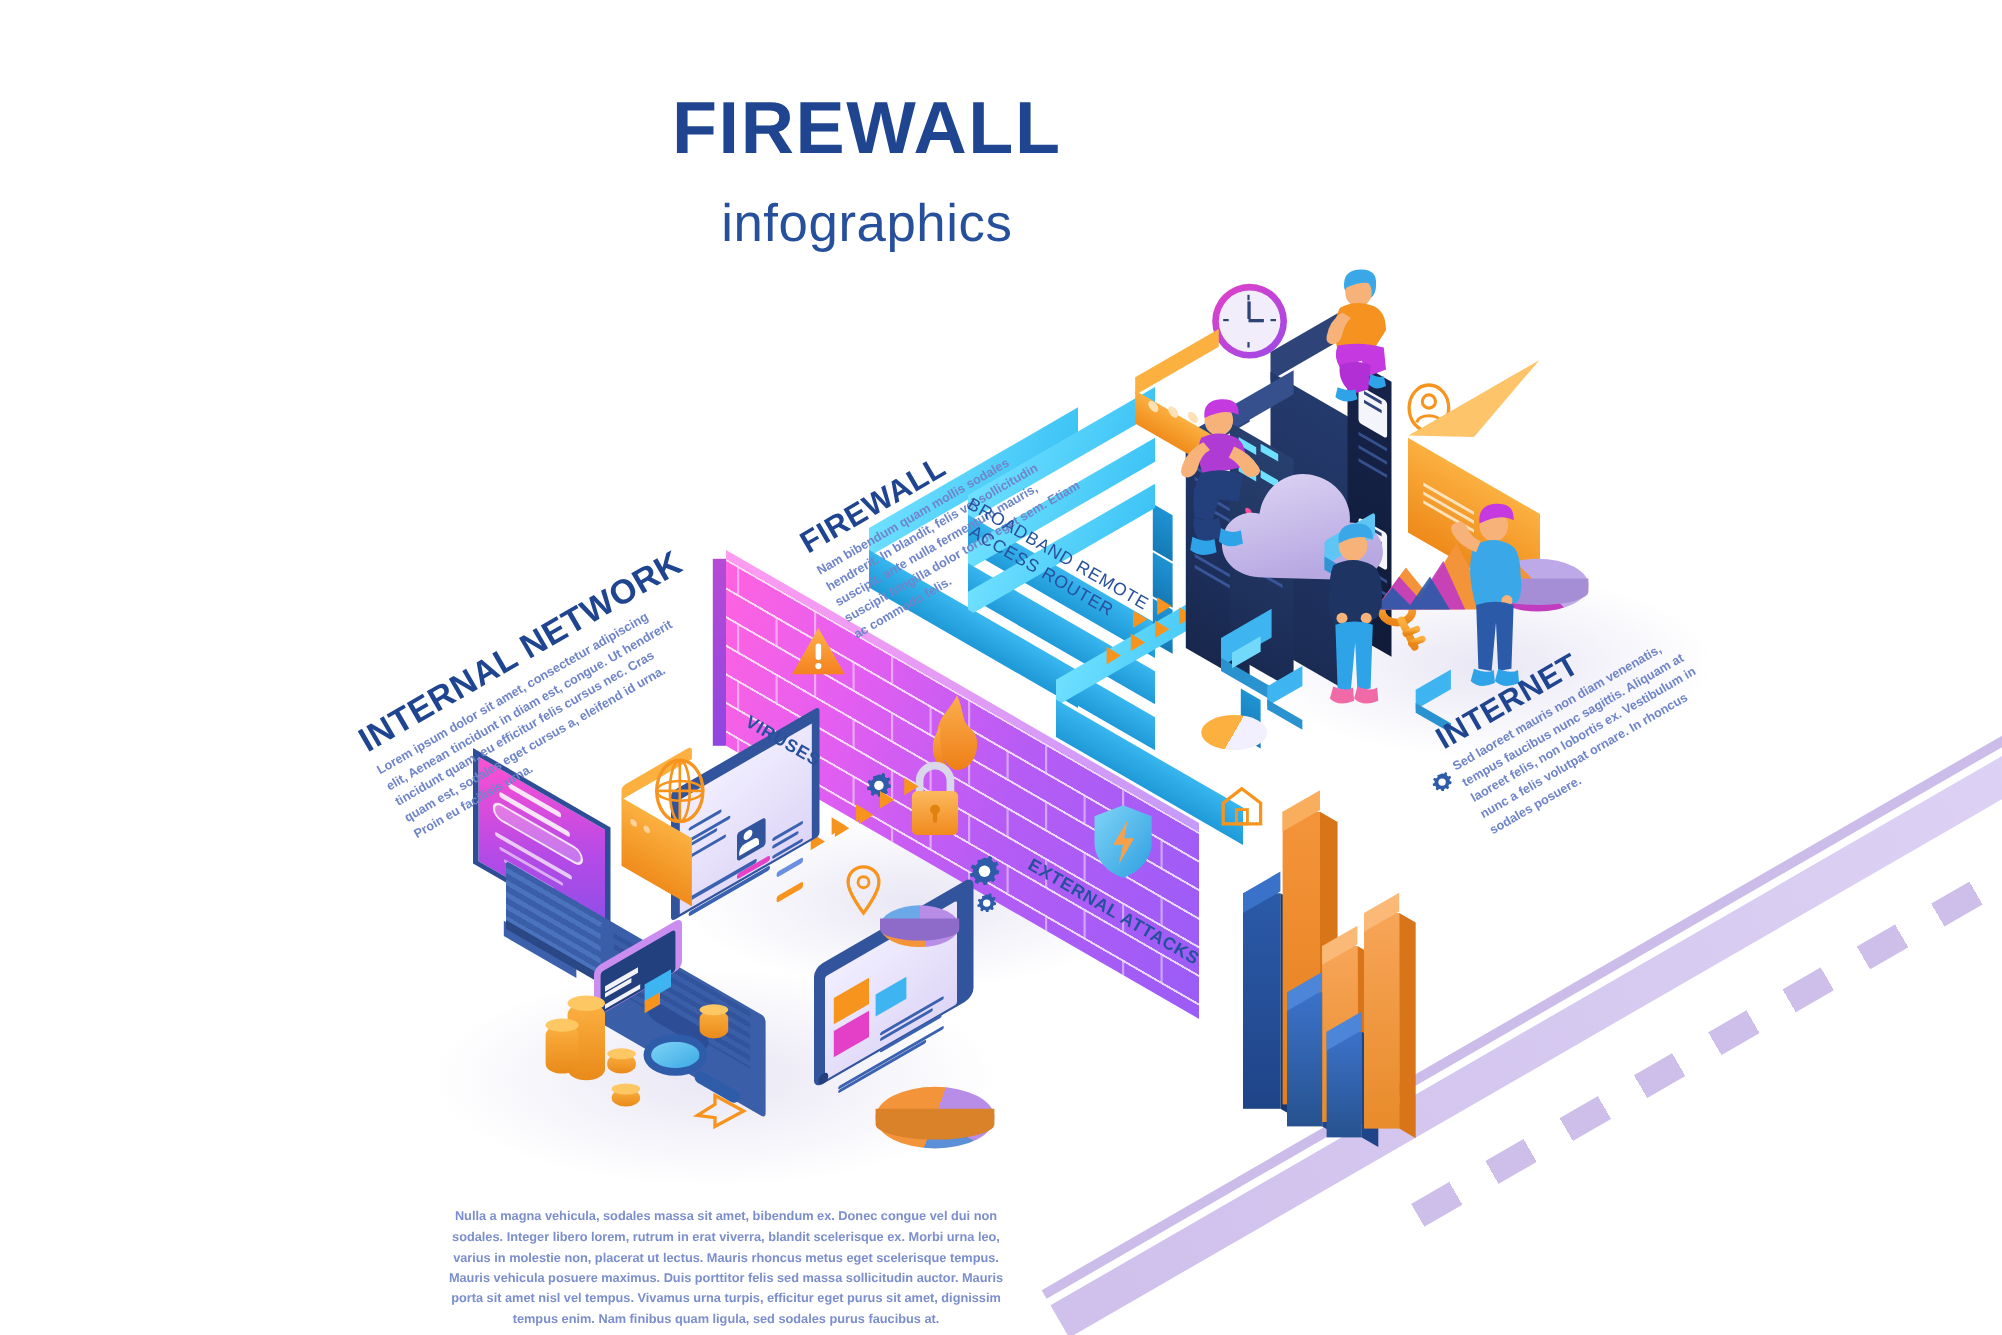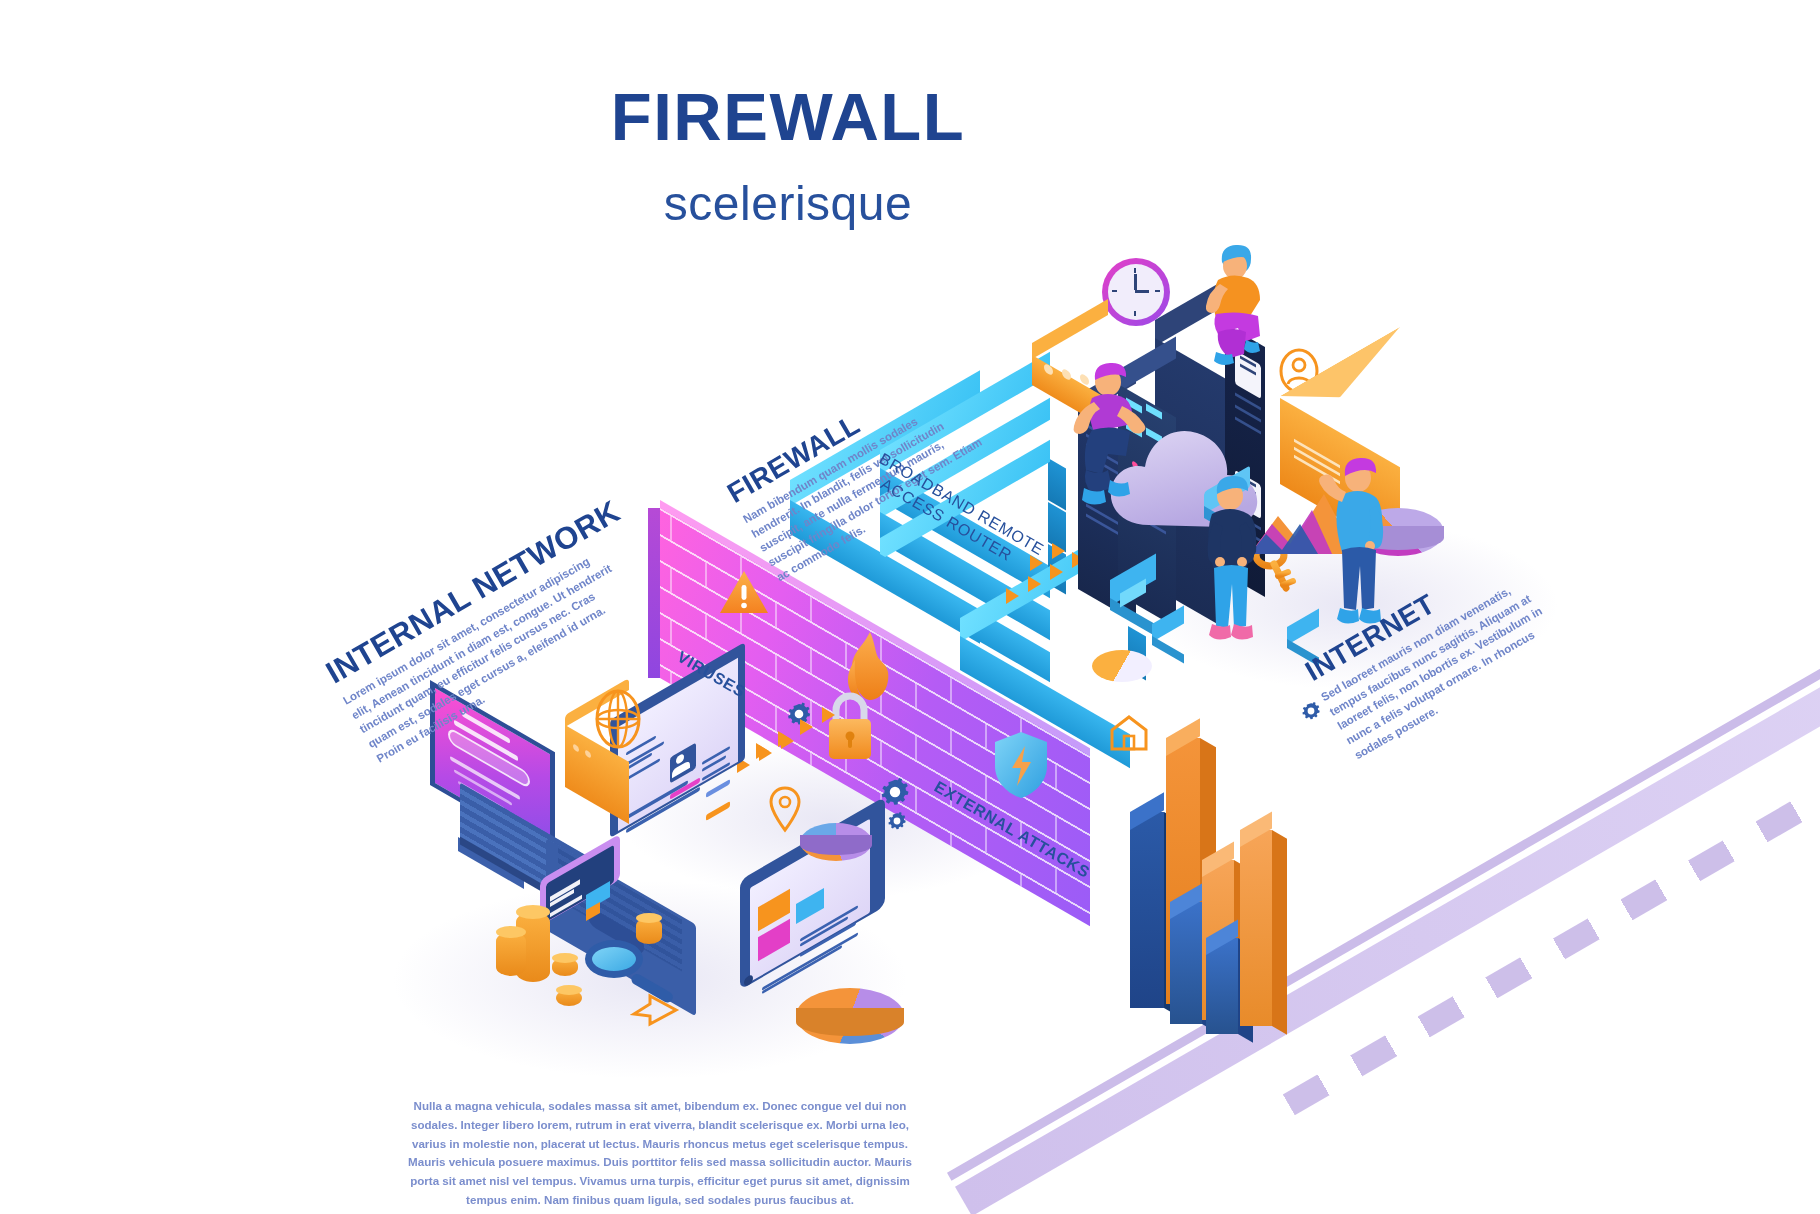--- a/index.html
+++ b/index.html
@@ -98,21 +98,21 @@
   .stripe { position:absolute; transform-origin:left top; }
   .stripe .band { position:absolute; }
   .screenline { position:absolute; border-radius:2px; }
 </style>
 </head>
 <body>
 
 <div id="stage">
 
   <div class="title">FIREWALL</div>
-  <div class="subtitle">scelerisque</div>
+  <div class="subtitle">infographics</div>
 
   <div class="shadow-soft" style="left:390px;top:880px;width:520px;height:200px;"></div>
   <div class="shadow-soft" style="left:620px;top:740px;width:420px;height:160px;"></div>
   <div class="shadow-soft" style="left:1140px;top:520px;width:420px;height:170px;"></div>
 
   <div class="stripe" style="left:980px;top:1230px;transform:rotate(-30deg);">
     <div class="band" style="left:0;top:-66px;width:1060px;height:9px;background:#cbbce9;"></div>
     <div class="band" style="left:0;top:-50px;width:1060px;height:34px;background:linear-gradient(90deg,#cfc0ec,#ddd2f4);"></div>
     <div class="band" style="left:330px;top:34px;width:740px;height:24px;
                 background:repeating-linear-gradient(90deg,#cdbfe9 0px,#cdbfe9 40px,rgba(255,255,255,0) 40px,rgba(255,255,255,0) 78px);"></div>

